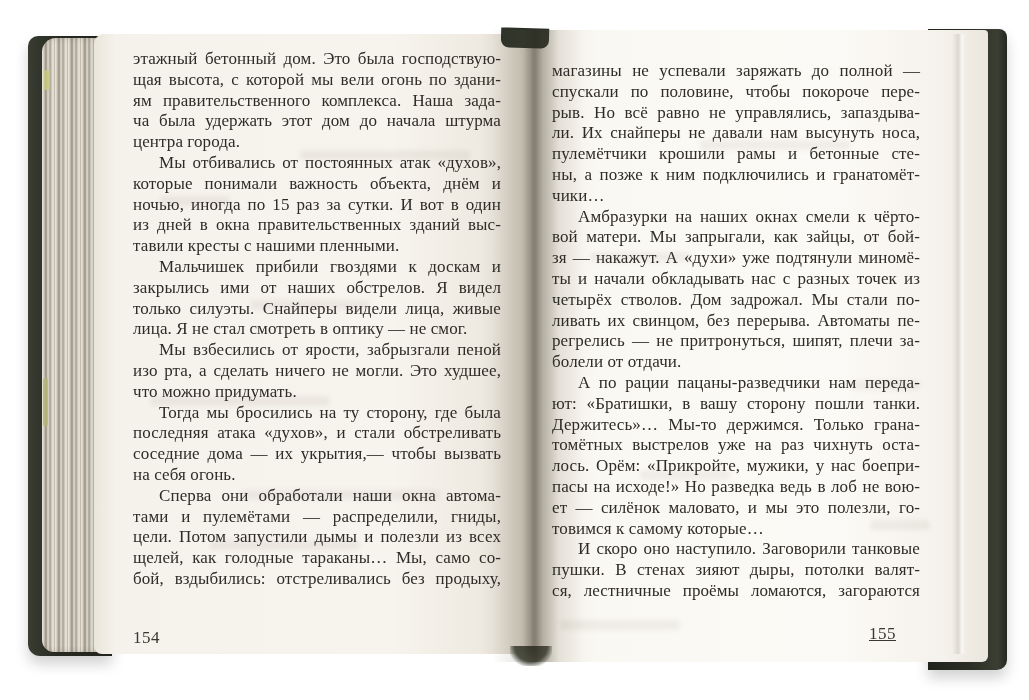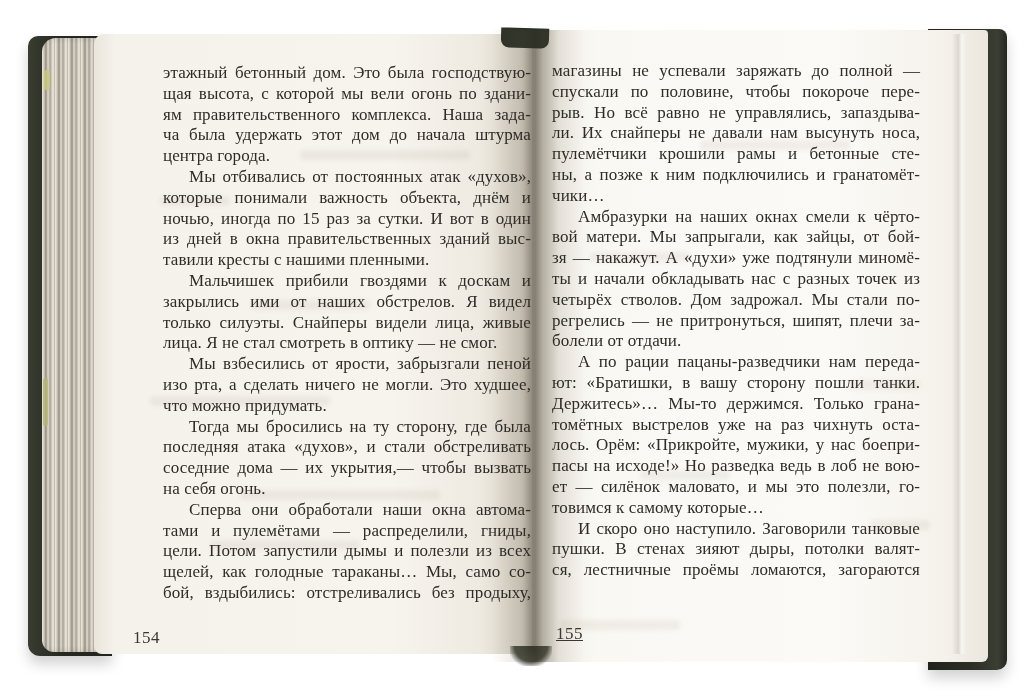--- a/index.html
+++ b/index.html
@@ -69,30 +69,30 @@
       rgba(110,100,82,0.10) 72%,
       rgba(110,100,82,0) 100%);
     pointer-events:none;
   }
   
   .textblock{
     position:absolute;
     font-size:17px;color:#2f2b27;
     letter-spacing:0.1px;
   }
-  .textblock.left{left:133px;top:63px;width:368px;margin-left:30px;}
+  .textblock.left{left:133px;top:49px;width:368px;}
   .textblock.right{left:552px;top:61px;width:368px;}
   .line{height:20.8px;line-height:20.8px;white-space:normal;text-align:left;}
   .line.j{text-align:justify;text-align-last:justify;-moz-text-align-last:justify;}
   .line.ind{text-indent:26px;}
   .pagenum{
     position:absolute;font-size:17px;color:#3a3630;letter-spacing:0.5px;
   }
   .pagenum.left{left:133px;top:628px;}
-  .pagenum.right{left:556px;top:624px;width:356px;text-align:left;text-decoration:underline;}
+  .pagenum.right{left:540px;top:624px;width:356px;text-align:right;text-decoration:underline;}
   
   .ghost{position:absolute;height:10px;background:#7d7463;opacity:0.09;filter:blur(2px);border-radius:4px;}
 </style>
 </head>
 <body>
 
 <div class="scene">
 
   <div class="cover-left"></div>
   <div class="cover-right"></div>
@@ -156,20 +156,21 @@
       <div class="line j">рыв. Но всё равно не управлялись, запаздыва-</div>
       <div class="line j">ли. Их снайперы не давали нам высунуть носа,</div>
       <div class="line j">пулемётчики крошили рамы и бетонные сте-</div>
       <div class="line j">ны, а позже к ним подключились и гранатомёт-</div>
       <div class="line">чики…</div>
       <div class="line j ind">Амбразурки на наших окнах смели к чёрто-</div>
       <div class="line j">вой матери. Мы запрыгали, как зайцы, от бой-</div>
       <div class="line j">зя — накажут. А «духи» уже подтянули миномё-</div>
       <div class="line j">ты и начали обкладывать нас с разных точек из</div>
       <div class="line j">четырёх стволов. Дом задрожал. Мы стали по-</div>
+      <div class="line j">ливать их свинцом, без перерыва. Автоматы пе-</div>
       <div class="line j">регрелись — не притронуться, шипят, плечи за-</div>
       <div class="line">болели от отдачи.</div>
       <div class="line j ind">А по рации пацаны-разведчики нам переда-</div>
       <div class="line j">ют: «Братишки, в вашу сторону пошли танки.</div>
       <div class="line j">Держитесь»… Мы-то держимся. Только грана-</div>
       <div class="line j">томётных выстрелов уже на раз чихнуть оста-</div>
       <div class="line j">лось. Орём: «Прикройте, мужики, у нас боепри-</div>
       <div class="line j">пасы на исходе!» Но разведка ведь в лоб не вою-</div>
       <div class="line j">ет — силёнок маловато, и мы это полезли, го-</div>
       <div class="line">товимся к самому которые…</div>

